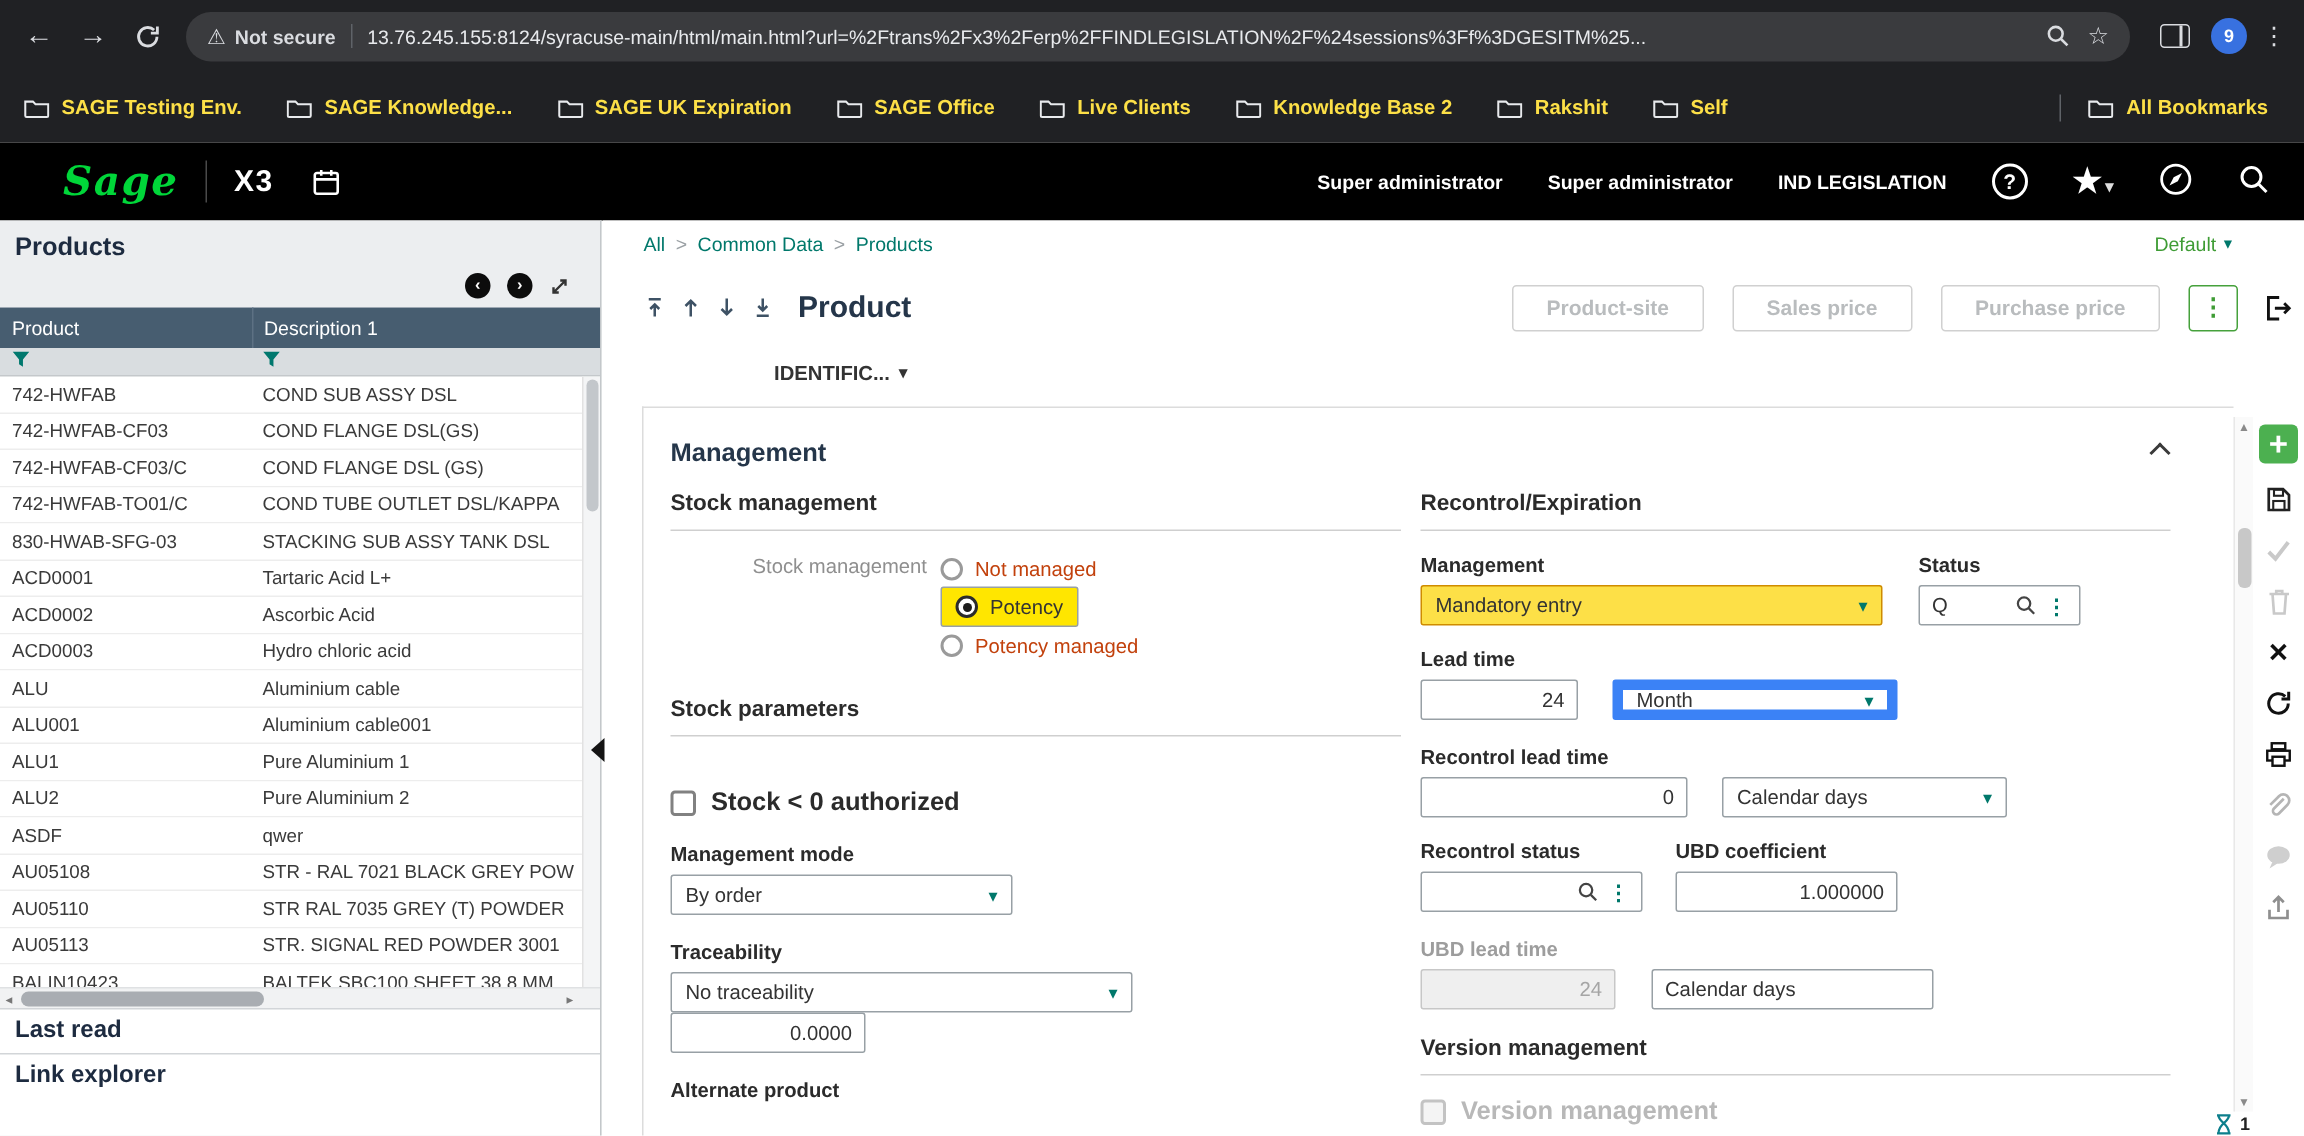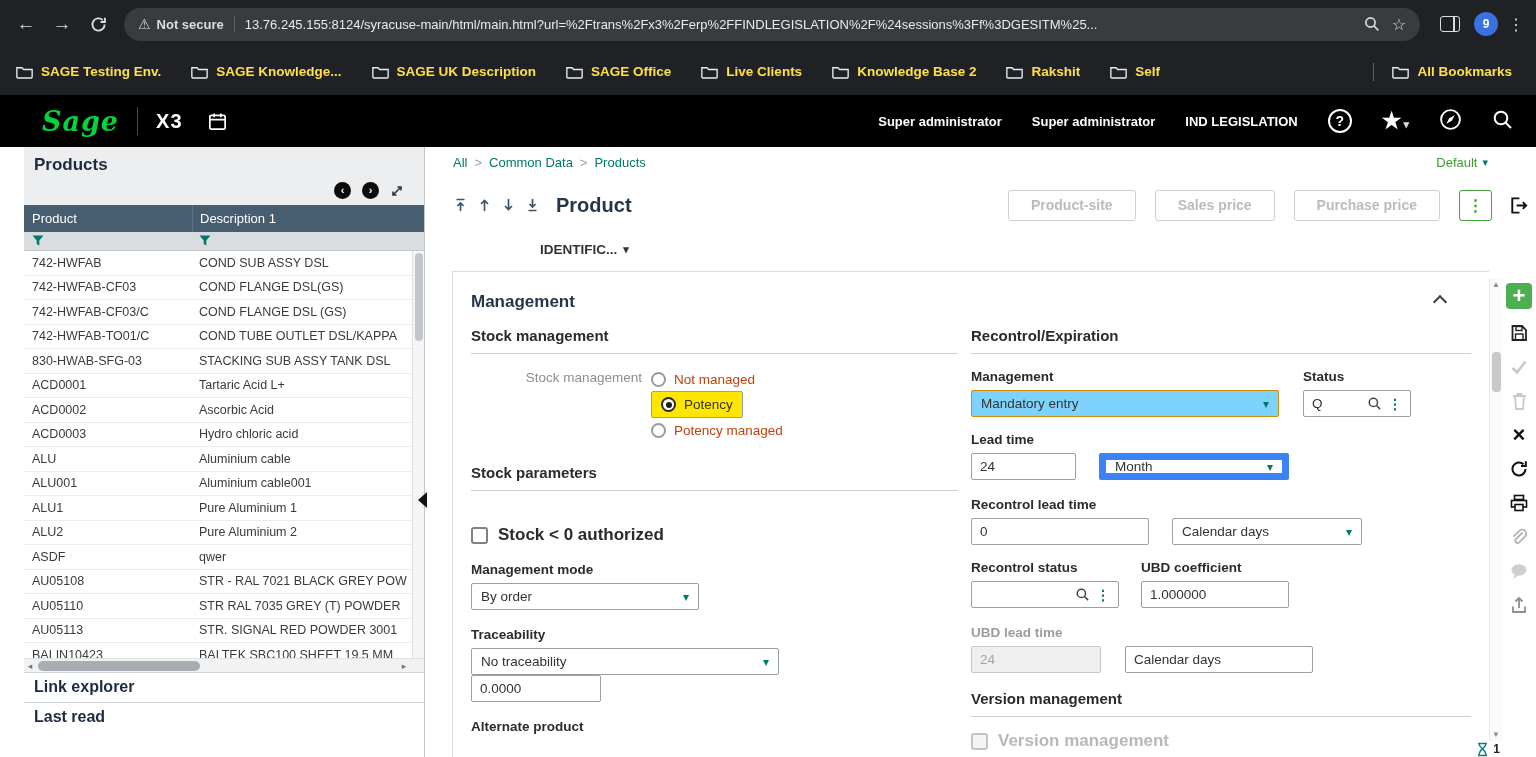--- a/index.html
+++ b/index.html
@@ -36,21 +36,21 @@
   .x3 { font-size:20px; font-weight:bold; letter-spacing:1px; }
   .sb-ico { margin-left:24px; display:flex; align-items:center; cursor:pointer; }
   .sage-right { margin-left:auto; display:flex; align-items:center; gap:30px; margin-right:22px; font-size:13px; font-weight:bold; }
   .sr-item { cursor:pointer; white-space:nowrap; }
   .q-circle { width:24px; height:24px; border:2px solid #fff; border-radius:50%; display:flex; align-items:center; justify-content:center; font-size:14px; font-weight:bold; }
   .star-wrap { display:flex; align-items:flex-end; gap:2px; }
   .star-wrap .st { font-size:22px; line-height:20px; }
   .star-wrap .crt { font-size:11px; color:#ddd; }
 
   
-  .workspace { position:absolute; top:147px; left:0; right:0; bottom:0;margin-left:24px; }
+  .workspace { position:absolute; top:147px; left:0; right:0; bottom:0; }
 
   
   .left-panel { position:absolute; left:0; top:0; bottom:0; width:401px; background:#eceef0; border-right:1px solid #c3c7ca; display:flex; flex-direction:column; }
   .lp-title { font-size:17px; font-weight:bold; color:#1d2b40; padding:8px 0 2px 10px; }
   .lp-tools { display:flex; justify-content:flex-end; align-items:center; gap:11px; padding:5px 20px 6px 0; }
   .circle-btn { width:17px; height:17px; border-radius:50%; background:#0c0c0c; color:#fff; font-size:11px; font-weight:bold; display:flex; align-items:center; justify-content:center; line-height:1; cursor:pointer; }
   .lp-table { background:#fff; position:relative; }
   .lp-head { display:flex; background:#475d70; color:#fff; font-size:13px; height:27px; align-items:center; }
   .lp-head .c1 { width:168px; padding-left:8px; }
   .lp-head .c2 { flex:1; padding-left:7px; border-left:1px solid #5d7183; height:100%; display:flex; align-items:center; }
@@ -115,24 +115,24 @@
   .chk { width:17px; height:17px; border:2px solid #818181; border-radius:3px; background:#fff; flex:none; cursor:pointer; }
   .chk.dis { border-color:#c3c3c3; background:#f4f4f4; }
   .chk-lbl { font-size:17px; font-weight:bold; color:#2b2b2b; }
   .chk-lbl.dis { color:#b8b8b8; }
 
   .flbl { font-size:13.5px; font-weight:bold; color:#2b2b2b; margin-top:17px; margin-bottom:6px; }
   .flbl.dis { color:#9d9d9d; }
   .ctrl-row { display:flex; align-items:center; }
   .sel { height:27px; border:1px solid #98a0a5; border-radius:2px; background:#fff; display:flex; align-items:center; padding:0 9px; font-size:13.5px; color:#333; cursor:pointer; }
   .sel .crt { margin-left:auto; color:#00786b; font-size:12px; padding-left:8px; }
-  .sel.yellow { background:#7dd3fc; border-color:#cf8c00; }
+  .sel.yellow { background:#fde047; border-color:#cf8c00; }
   .sel.focus { border:7px solid #3b82f6; }
   .inp { height:27px; border:1px solid #98a0a5; border-radius:2px; background:#fff; display:flex; align-items:center; padding:0 8px; font-size:13.5px; color:#333; }
-  .inp.num { justify-content:flex-start; }
+  .inp.num { justify-content:flex-end; }
   .inp.dis { background:#efefef; border-color:#c7c7c7; color:#a5a5a5; }
   .lookup { gap:6px; }
   .lookup .sp { flex:1; }
   .lookup .kb { color:#00786b; font-weight:bold; font-size:14px; cursor:pointer; }
   .lbl-pair { display:flex; margin-top:15px; }
   .two { display:flex; margin-top:6px; }
 
   
   .vscroll { position:absolute; top:131px; right:0; bottom:16px; width:13px; background:#fafafa; border-left:1px solid #e8e8e8; }
   .vs-up { position:absolute; top:2px; left:0; right:0; text-align:center; font-size:8px; color:#8a8a8a; }
@@ -203,21 +203,21 @@
     <div class="bm">
       <svg width="17" height="14" viewBox="0 0 20 16">
           <path d="M1 3 h6 l2 2 h10 v9 a1 1 0 0 1 -1 1 H2 a1 1 0 0 1 -1 -1 z" fill="none" stroke="#e8eaed" stroke-width="1.6"></path>
         </svg>
       <span>SAGE Knowledge...</span>
     </div>
     <div class="bm">
       <svg width="17" height="14" viewBox="0 0 20 16">
           <path d="M1 3 h6 l2 2 h10 v9 a1 1 0 0 1 -1 1 H2 a1 1 0 0 1 -1 -1 z" fill="none" stroke="#e8eaed" stroke-width="1.6"></path>
         </svg>
-      <span>SAGE UK Description</span>
+      <span>SAGE UK Expiration</span>
     </div>
     <div class="bm">
       <svg width="17" height="14" viewBox="0 0 20 16">
           <path d="M1 3 h6 l2 2 h10 v9 a1 1 0 0 1 -1 1 H2 a1 1 0 0 1 -1 -1 z" fill="none" stroke="#e8eaed" stroke-width="1.6"></path>
         </svg>
       <span>SAGE Office</span>
     </div>
     <div class="bm">
       <svg width="17" height="14" viewBox="0 0 20 16">
           <path d="M1 3 h6 l2 2 h10 v9 a1 1 0 0 1 -1 1 H2 a1 1 0 0 1 -1 -1 z" fill="none" stroke="#e8eaed" stroke-width="1.6"></path>
@@ -376,34 +376,34 @@
           <div class="lp-row">
               <div class="c1">AU05110</div>
               <div class="c2">STR RAL 7035 GREY (T) POWDER</div>
             </div>
           <div class="lp-row">
               <div class="c1">AU05113</div>
               <div class="c2">STR. SIGNAL RED POWDER 3001</div>
             </div>
           <div class="lp-row">
               <div class="c1">BALIN10423</div>
-              <div class="c2">BALTEK SBC100 SHEET 19.5 MM</div>
+              <div class="c2">BALTEK SBC100 SHEET 38.8 MM</div>
             </div>
           <div class="lp-vscroll">
               <div class="lp-vthumb"></div>
             </div>
         </div>
       </div>
       <div class="lp-hscroll">
         <span class="hs-arrow">◂</span>
         <div class="lp-hthumb"></div>
         <span class="hs-arrow r">▸</span>
       </div>
+      <div class="lp-sec">Last read</div>
       <div class="lp-sec">Link explorer</div>
-      <div class="lp-sec">Last read</div>
       <div class="lp-fill"></div>
     </div>
 
     <div class="collapse-handle"></div>
 
     <div class="main">
       <div class="crumb-row">
         <span class="crumb">All</span>
         <span class="crumb-sep">&gt;</span>
         <span class="crumb">Common Data</span>

